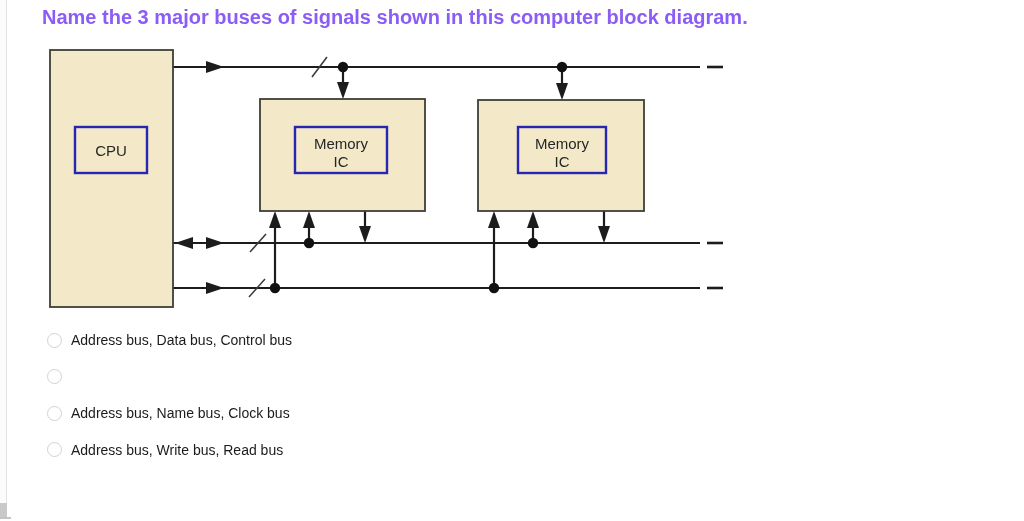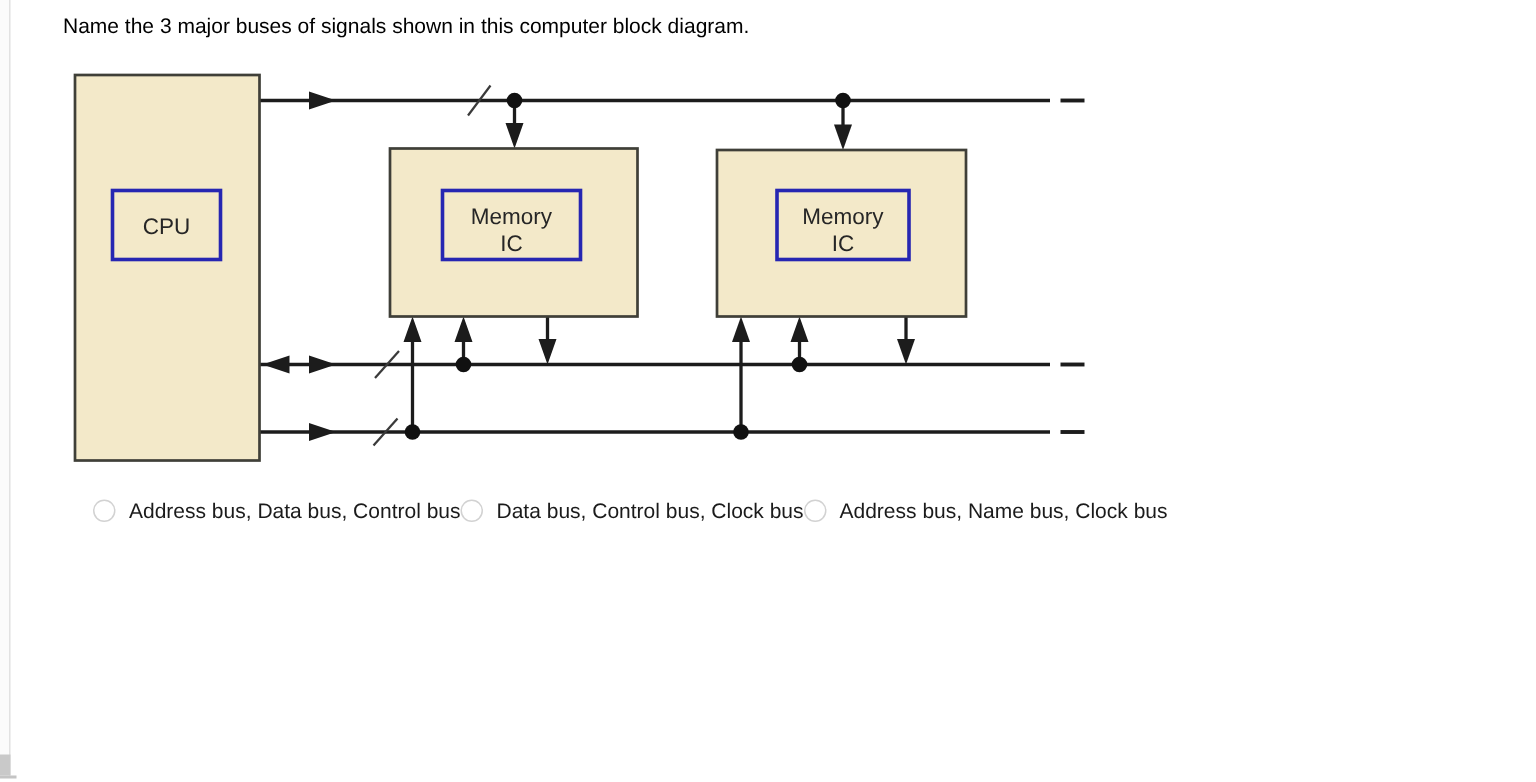--- a/index.html
+++ b/index.html
@@ -24,42 +24,42 @@
     position: absolute; left: 0; top: 503px;
     width: 7px; height: 14px; background: #c9c9c9;
   }
   .bottom-tick {
     position: absolute; left: 0; top: 517px;
     width: 11px; height: 2px; background: #c4c4c4;
   }
 
   .question-title {
     position: absolute; left: 42px; top: 9px;
-    font-size: 14px; line-height: 17px; color: #000000;
+    font-size: 20px; line-height: 17px; color: #8b5cf6; font-weight: bold;
   }
 
   .diagram-svg { position: absolute; left: 0; top: 0; }
 
   .bus { stroke: #1c1c1c; stroke-width: 2.2; fill: none; }
   .bus-dash { stroke: #1c1c1c; stroke-width: 2.6; fill: none; }
   .stub { stroke: #1c1c1c; stroke-width: 2.2; fill: none; }
   .ahead { fill: #1c1c1c; stroke: none; }
   .jdot { fill: #111111; stroke: none; }
   .slash { stroke: #3a3a3a; stroke-width: 1.5; fill: none; }
   .blockbox { fill: #f3e9c9; stroke: #3f3f38; stroke-width: 1.8; }
   .labelbox { fill: none; stroke: #2626b2; stroke-width: 2.4; }
   .blocktext {
     font-family: "Liberation Sans", sans-serif;
     font-size: 15px; fill: #262626;
     text-anchor: middle;
   }
 
   .options {
-    position: absolute; left: 62px; top: 332px;
-    display: flex; 
+    position: absolute; left: 47px; top: 332px;
+    display: flex; flex-direction: column;
   }
   .option-row {
     display: flex; align-items: center;
     height: 16px; margin-bottom: 20.5px;
     cursor: pointer;
   }
   .radio {
     width: 15px; height: 15px;
     border: 1.6px solid #d2d2d2;
     border-radius: 50%;
@@ -163,21 +163,24 @@
     </g>
   </svg>
 
   <div class="options">
     <div class="option-row">
       <div class="radio"></div>
       <div class="option-label">Address bus, Data bus, Control bus</div>
     </div>
     <div class="option-row">
       <div class="radio"></div>
-      <div class="option-label">Data bus, Control bus, Clock bus</div>
     </div>
     <div class="option-row">
       <div class="radio"></div>
       <div class="option-label">Address bus, Name bus, Clock bus</div>
+    </div>
+    <div class="option-row">
+      <div class="radio"></div>
+      <div class="option-label">Address bus, Write bus, Read bus</div>
     </div>
   </div>
 
 </div>
 
 </body></html>

